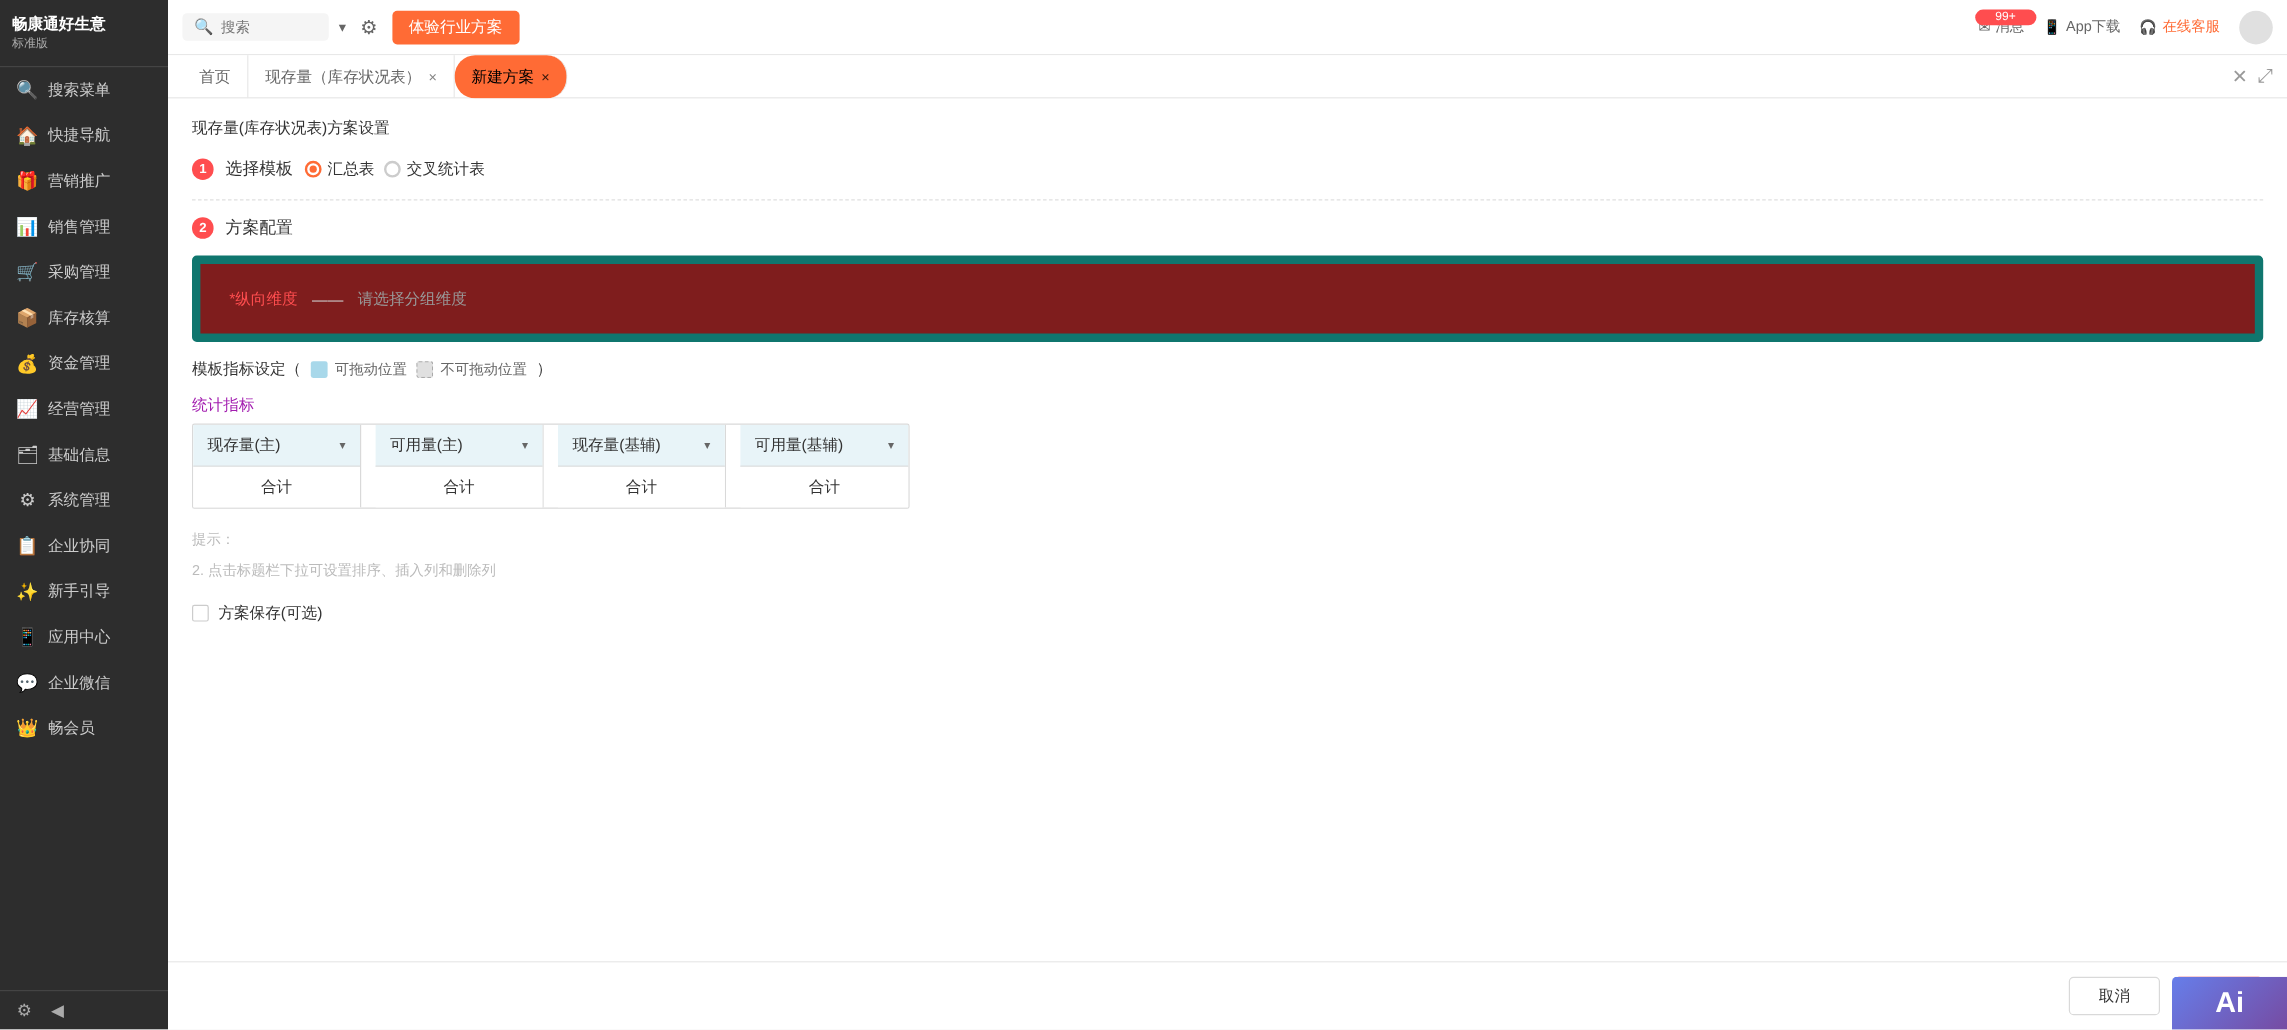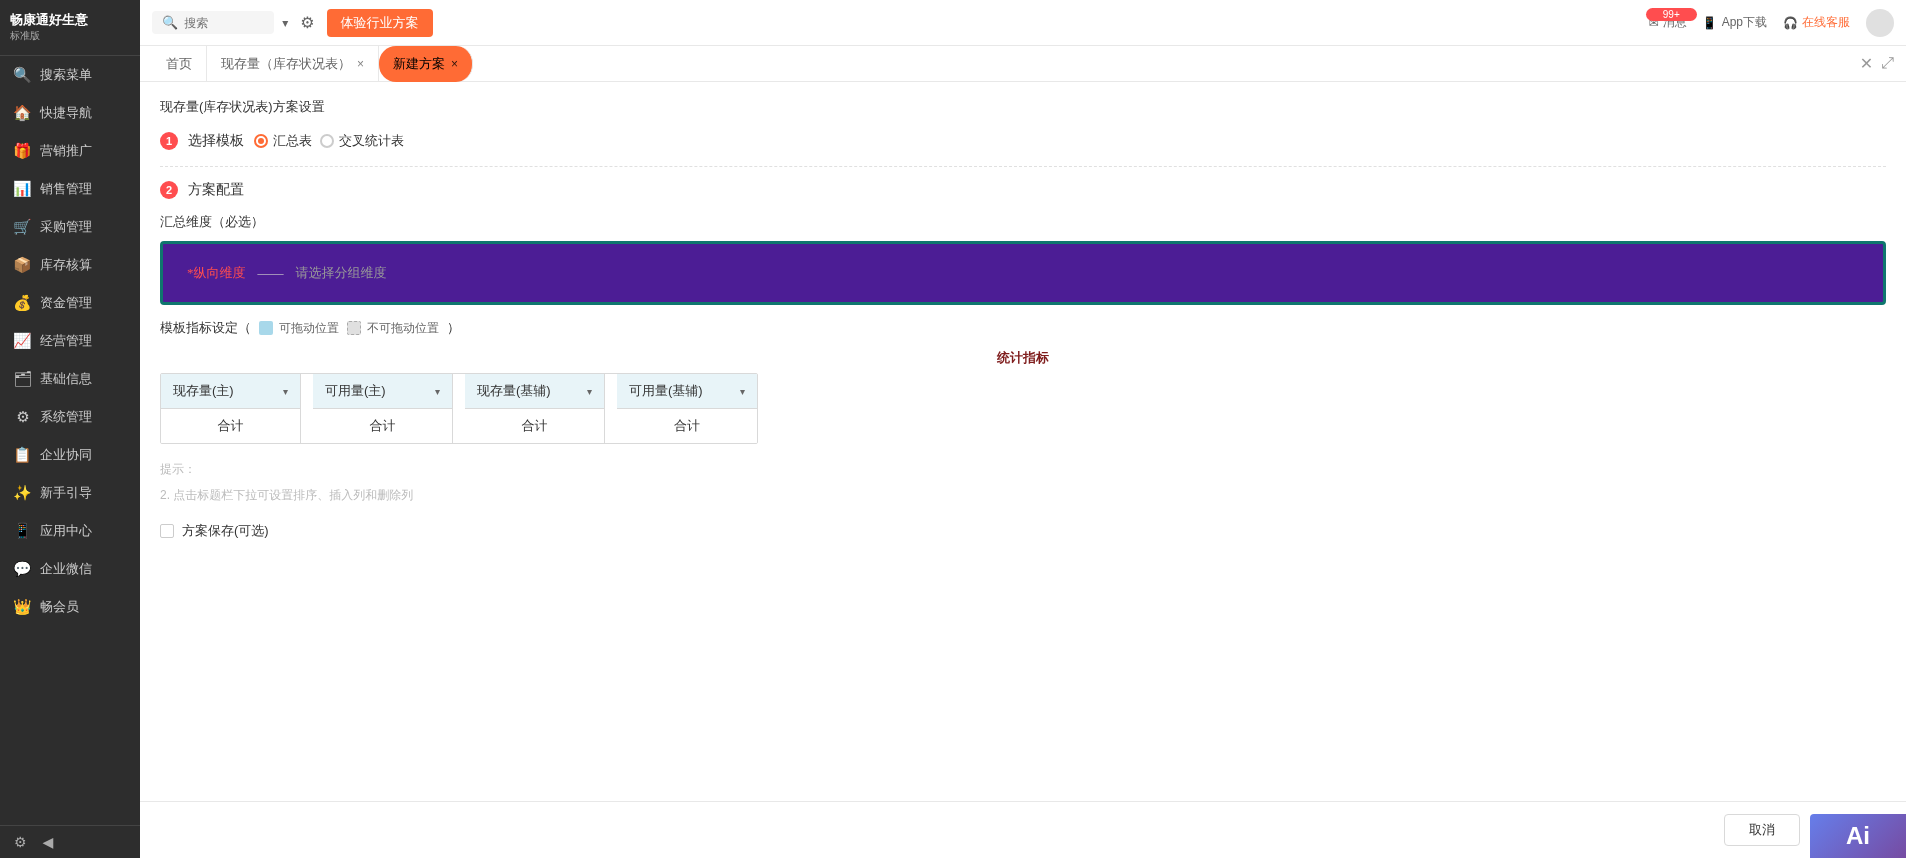--- a/index.html
+++ b/index.html
@@ -60,35 +60,35 @@
     .radio-item { display: flex; align-items: center; gap: 5px; cursor: pointer; font-size: 13px; color: #333; }
     .radio-dot { width: 14px; height: 14px; border-radius: 50%; border: 2px solid #ccc; display: flex; align-items: center; justify-content: center; flex-shrink: 0; }
     .radio-dot.checked { border-color: #ff6b35; }
     .radio-dot.checked::after { content: ''; width: 6px; height: 6px; border-radius: 50%; background: #ff6b35; }
 
     
     .divider { border: none; border-top: 1px dashed #e0e0e0; margin: 14px 0; }
 
     
     .dimension-label { font-size: 13px; color: #333; margin-bottom: 10px; }
-    .dimension-box { background: #4c1d95; border: 3px solid #0f766e; border-radius: 4px; padding: 20px 24px; margin-bottom: 14px; font-family: Liberation Serif, serif; }
+    .dimension-box { background: #7f1d1d; border: 7px solid #0f766e; border-radius: 4px; padding: 20px 24px; margin-bottom: 14px; }
     .dimension-content { display: flex; align-items: center; gap: 12px; color: #333; font-size: 13px; }
     .dimension-required { color: #ff4d4f; }
     .dimension-dash { color: #ccc; }
     .dimension-placeholder { color: #999; }
 
     
     .indicator-settings { margin-bottom: 12px; }
     .indicator-settings-label { font-size: 13px; color: #333; margin-bottom: 8px; display: flex; align-items: center; gap: 8px; }
     .legend-item { display: flex; align-items: center; gap: 6px; font-size: 12px; color: #666; }
     .legend-box-movable { width: 14px; height: 14px; background: #a8d8ea; border-radius: 2px; }
     .legend-box-fixed { width: 14px; height: 14px; background: #e0e0e0; border-radius: 2px; border: 1px dashed #aaa; }
 
     
-    .stats-label { color: #7f1d1d; font-size: 13px; font-weight: 700; margin-bottom: 6px; text-align: center; }
+    .stats-label { color: #a21caf; font-size: 13px; font-weight: 400; margin-bottom: 6px; }
     .stats-table { border: 1px solid #d9d9d9; border-radius: 2px; overflow: hidden; display: inline-block; }
     .stats-table-header { display: flex; background: #e8f4f8; }
     .stats-col { width: 140px; border-right: 1px solid #d9d9d9; }
     .stats-col:last-child { border-right: none; }
     .stats-col-header { padding: 8px 12px; display: flex; align-items: center; justify-content: space-between; font-size: 13px; color: #333; background: #e8f4f8; border-bottom: 1px solid #d9d9d9; }
     .stats-col-cell { padding: 8px 12px; font-size: 13px; color: #333; text-align: center; background: #fff; }
     .col-chevron { color: #666; font-size: 10px; cursor: pointer; }
 
     
     .tips { color: #bbb; font-size: 12px; margin-top: 12px; line-height: 1.8; }
@@ -256,21 +256,20 @@
       </div>
 
       <hr class="divider">
 
       <div class="section">
         <div class="section-header">
           <div class="section-num">2</div>
           <div class="section-title">方案配置</div>
         </div>
 
-        <div class="dimension-label">汇总维度（必选）</div>
 
         <div class="dimension-box">
           <div class="dimension-content">
             <span class="dimension-required">*纵向维度</span>
             <span class="dimension-dash">——</span>
             <span class="dimension-placeholder">请选择分组维度</span>
           </div>
         </div>
 
         

